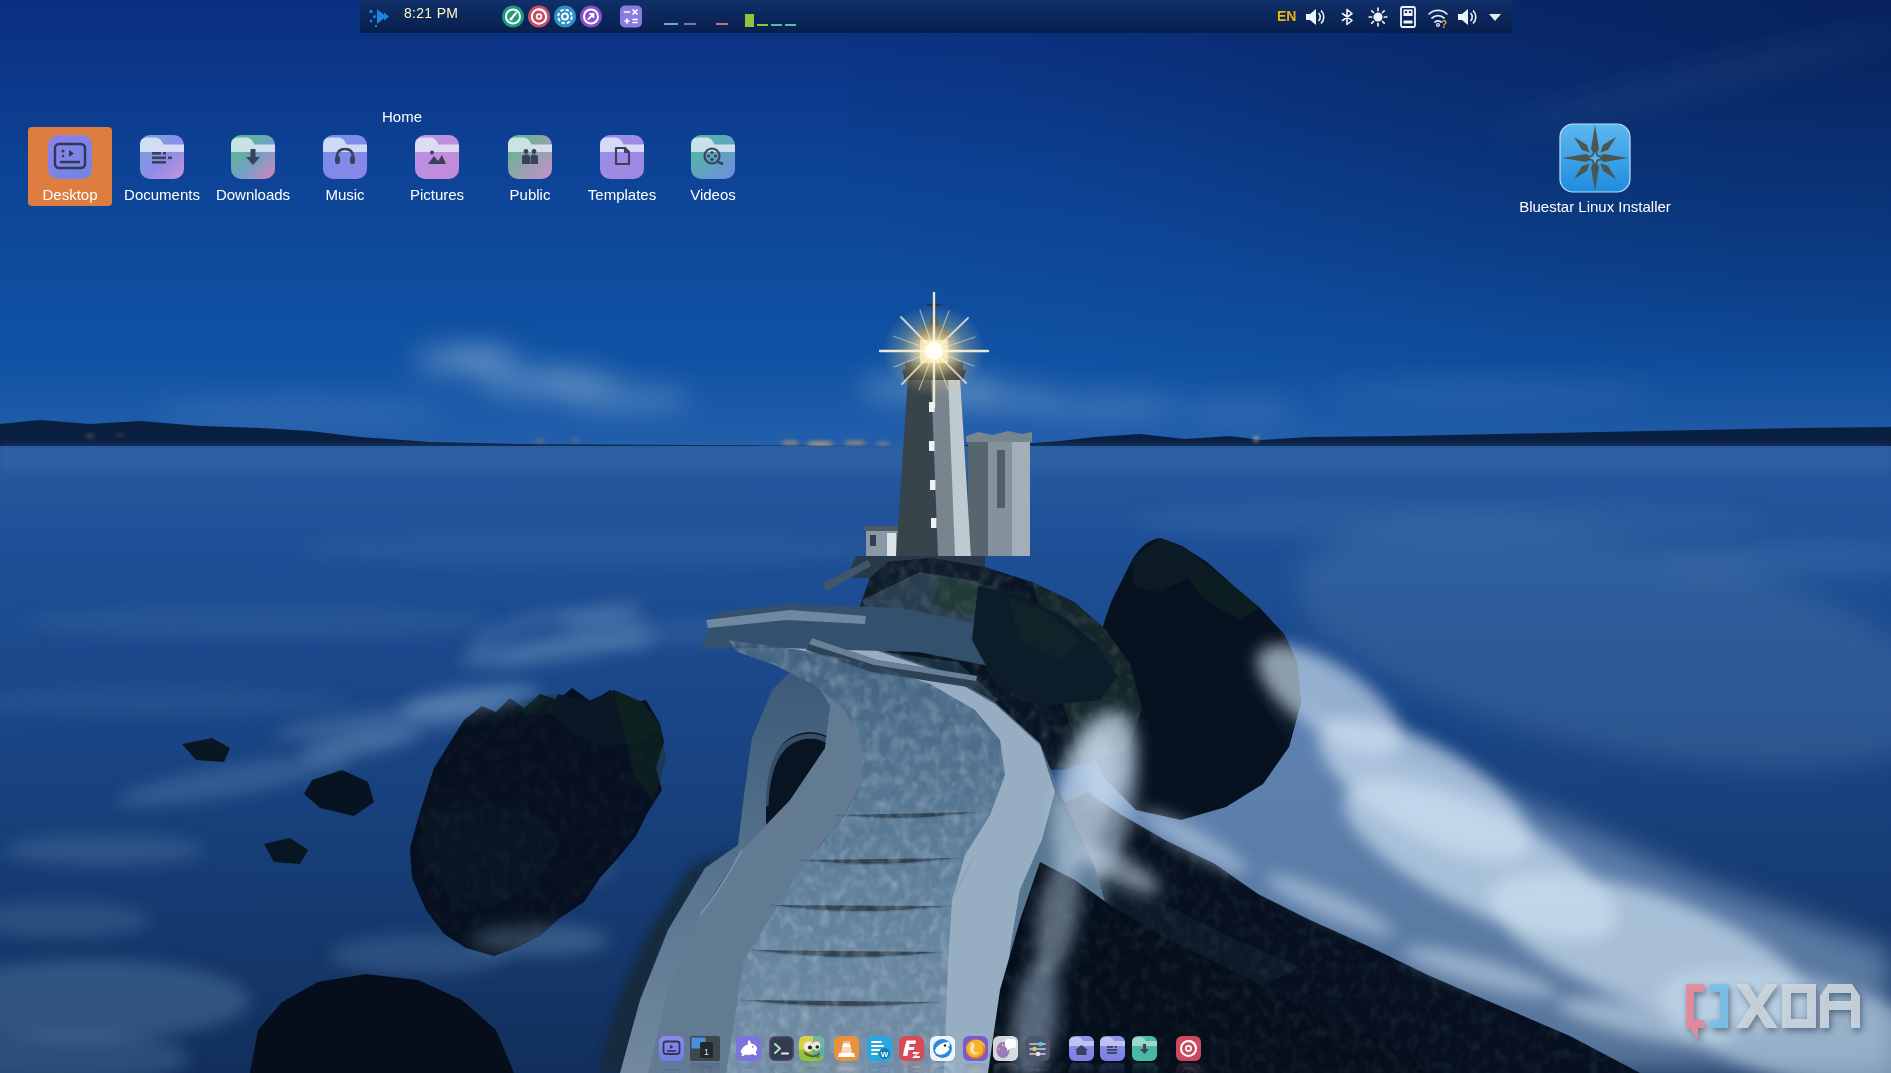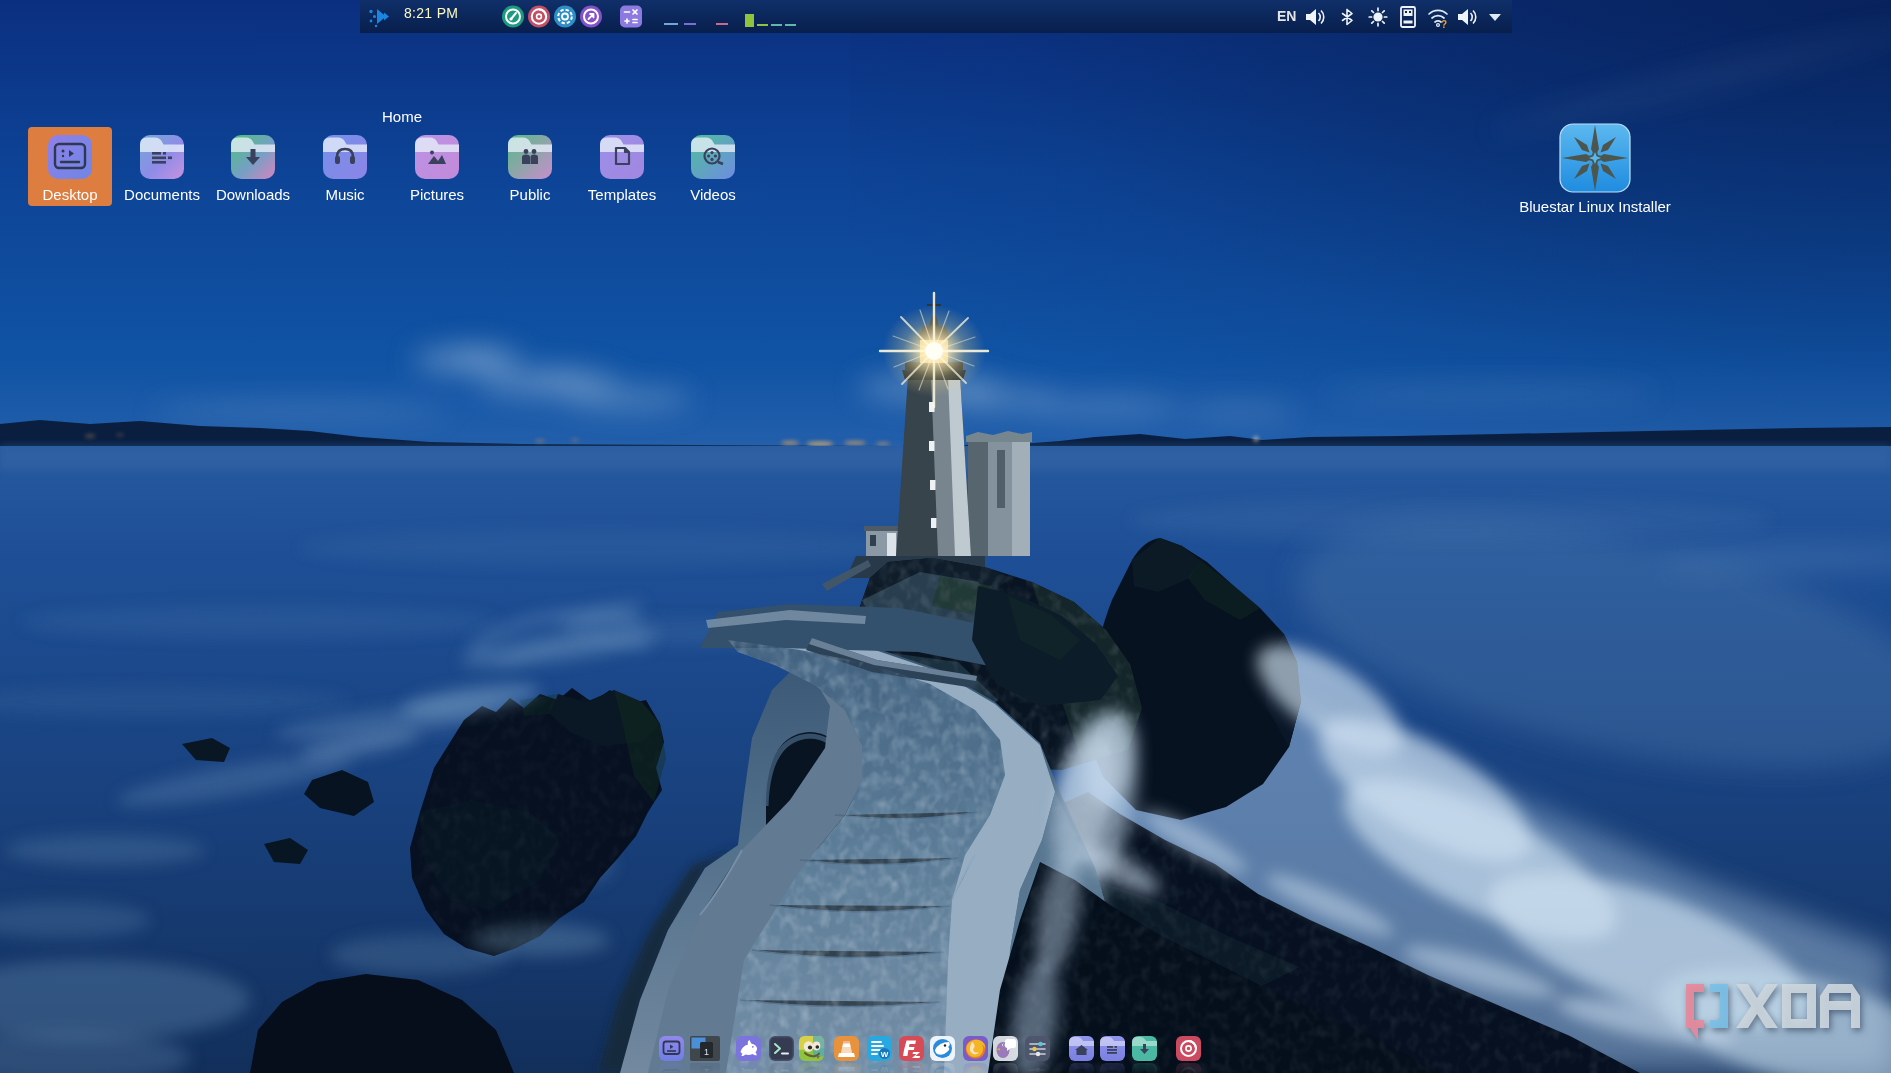--- a/index.html
+++ b/index.html
@@ -322,21 +322,21 @@
 <svg style="position:absolute;left:660px;top:14px" width="140" height="16" viewBox="0 0 140 16">
  <rect x="4" y="9" width="14" height="2" fill="#6fa8d8"></rect>
  <rect x="24" y="9" width="12" height="2" fill="#7a6fd8"></rect>
  <rect x="56" y="9" width="12" height="2" fill="#c86a8a"></rect>
  <rect x="85" y="0" width="9" height="13" fill="#8fc43c"></rect>
  <rect x="97" y="10" width="11" height="2" fill="#8fc43c"></rect>
  <rect x="111" y="10" width="11" height="2" fill="#5fb8a8"></rect>
  <rect x="125" y="10" width="11" height="2" fill="#5fb8a8"></rect>
 </svg>
 
-<div style="position:absolute;left:1277px;top:8px;color:#e5e5e5;font-size:14px;font-weight:bold;">EN</div>
+<div style="position:absolute;left:1277px;top:8px;color:#eab308;font-size:14px;font-weight:bold;">EN</div>
 <svg style="position:absolute;left:1303px;top:5px" width="205" height="24" viewBox="0 0 205 24">
  <g fill="#eef3f8" stroke="none">
   <path d="M3,9 L7,9 L13,4 L13,20 L7,15 L3,15 Z"></path>
   <path d="M15.5,8 A5.5,5.5 0 0 1 15.5,16 M18,5.5 A9,9 0 0 1 18,18.5" stroke="#eef3f8" stroke-width="1.6" fill="none"></path>
  </g>
  <path d="M44,4.5 L44,19.5 L49,15.5 L39.5,8.5 M44,4.5 L49,8.5 L39.5,15.5" stroke="#eef3f8" stroke-width="1.6" fill="none" stroke-linejoin="round" stroke-linecap="round"></path>
  <g transform="translate(65,0)">
   <circle cx="10" cy="12" r="4.6" fill="#eef3f8"></circle>
   <g stroke="#eef3f8" stroke-width="1.7" stroke-linecap="round">
    <path d="M10,3.2 L10,5.6 M10,18.4 L10,20.8 M1.2,12 L3.6,12 M16.4,12 L18.8,12 M3.8,5.8 L5.5,7.5 M14.5,16.5 L16.2,18.2 M3.8,18.2 L5.5,16.5 M14.5,7.5 L16.2,5.8"></path>

